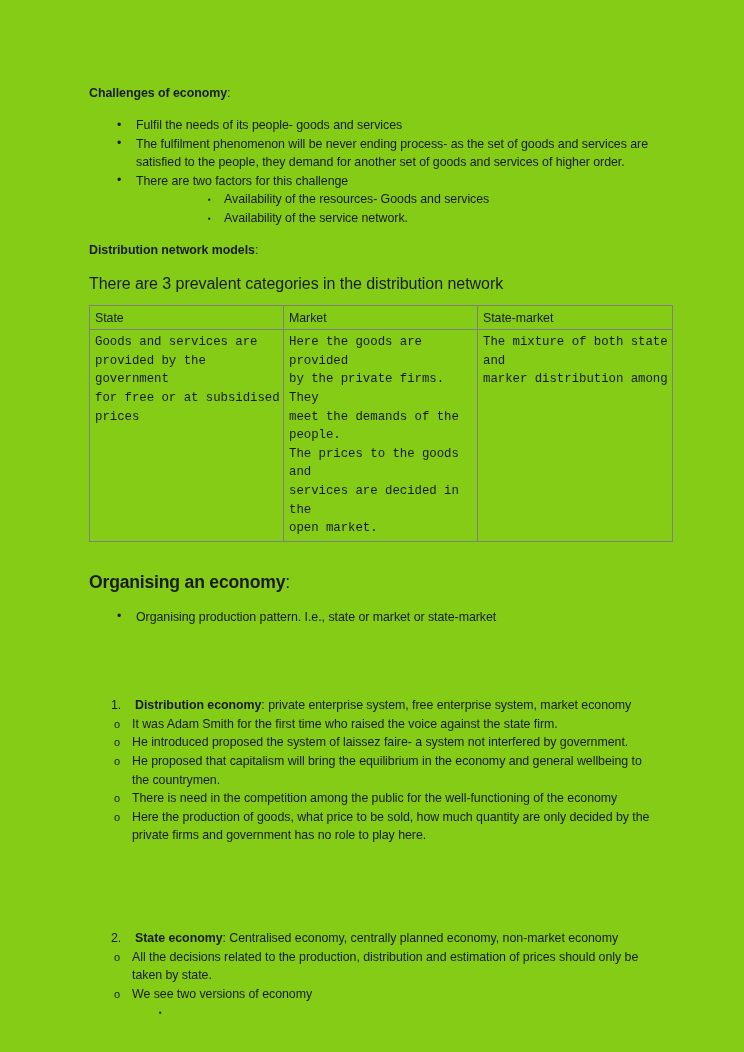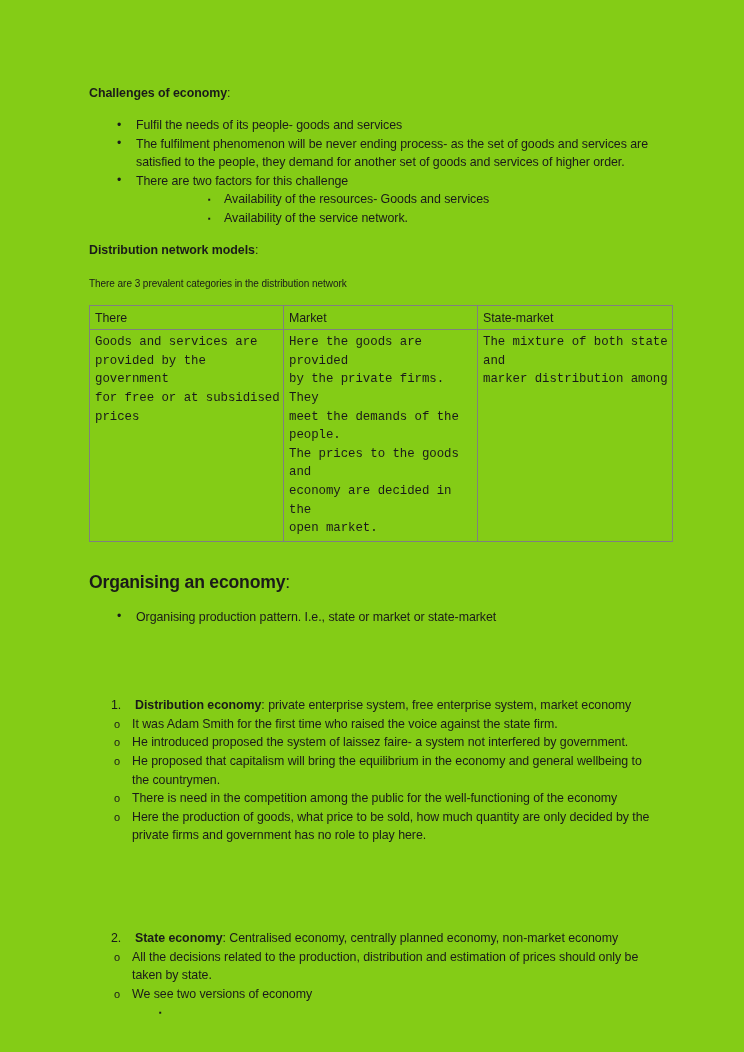--- a/index.html
+++ b/index.html
@@ -43,21 +43,21 @@
   .big-head {
     font-size: 17.6px;
     line-height: 24px;
     margin: 0;
     letter-spacing: -0.2px;
   }
   .big-head .b { font-weight: bold; }
   .big-head .colon { font-weight: normal; }
 
   .para {
-    font-size: 10px;
+    font-size: 16px;
     line-height: 18px;
     margin: 0;
     letter-spacing: -0.05px;
   }
 
   
   ul.lvl1 {
     list-style: none;
     margin: 0;
     padding: 0;
@@ -216,37 +216,37 @@
 
     <div class="sp-10"></div>
 
     <p class="para">There are 3 prevalent categories in the distribution network</p>
 
     <div class="sp-12"></div>
 
     <table class="dist">
       <tbody>
           <tr class="head">
-        <td class="c1">There</td>
+        <td class="c1">State</td>
         <td class="c2">Market</td>
         <td class="c3">State-market</td>
       </tr>
       <tr class="body">
         <td class="c1">
           <span class="cellline">Goods and services are</span>
           <span class="cellline">provided by the government</span>
           <span class="cellline">for free or at subsidised prices</span>
         </td>
         <td class="c2">
           <span class="cellline">Here the goods are provided</span>
           <span class="cellline">by the private firms. They</span>
           <span class="cellline">meet the demands of the</span>
           <span class="cellline">people.</span>
           <span class="cellline">The prices to the goods and</span>
-          <span class="cellline">economy are decided in the</span>
+          <span class="cellline">services are decided in the</span>
           <span class="cellline">open market.</span>
         </td>
         <td class="c3">
           <span class="cellline">The mixture of both state and</span>
           <span class="cellline">marker distribution among</span>
         </td>
       </tr>
     </tbody>
       </table>
 

